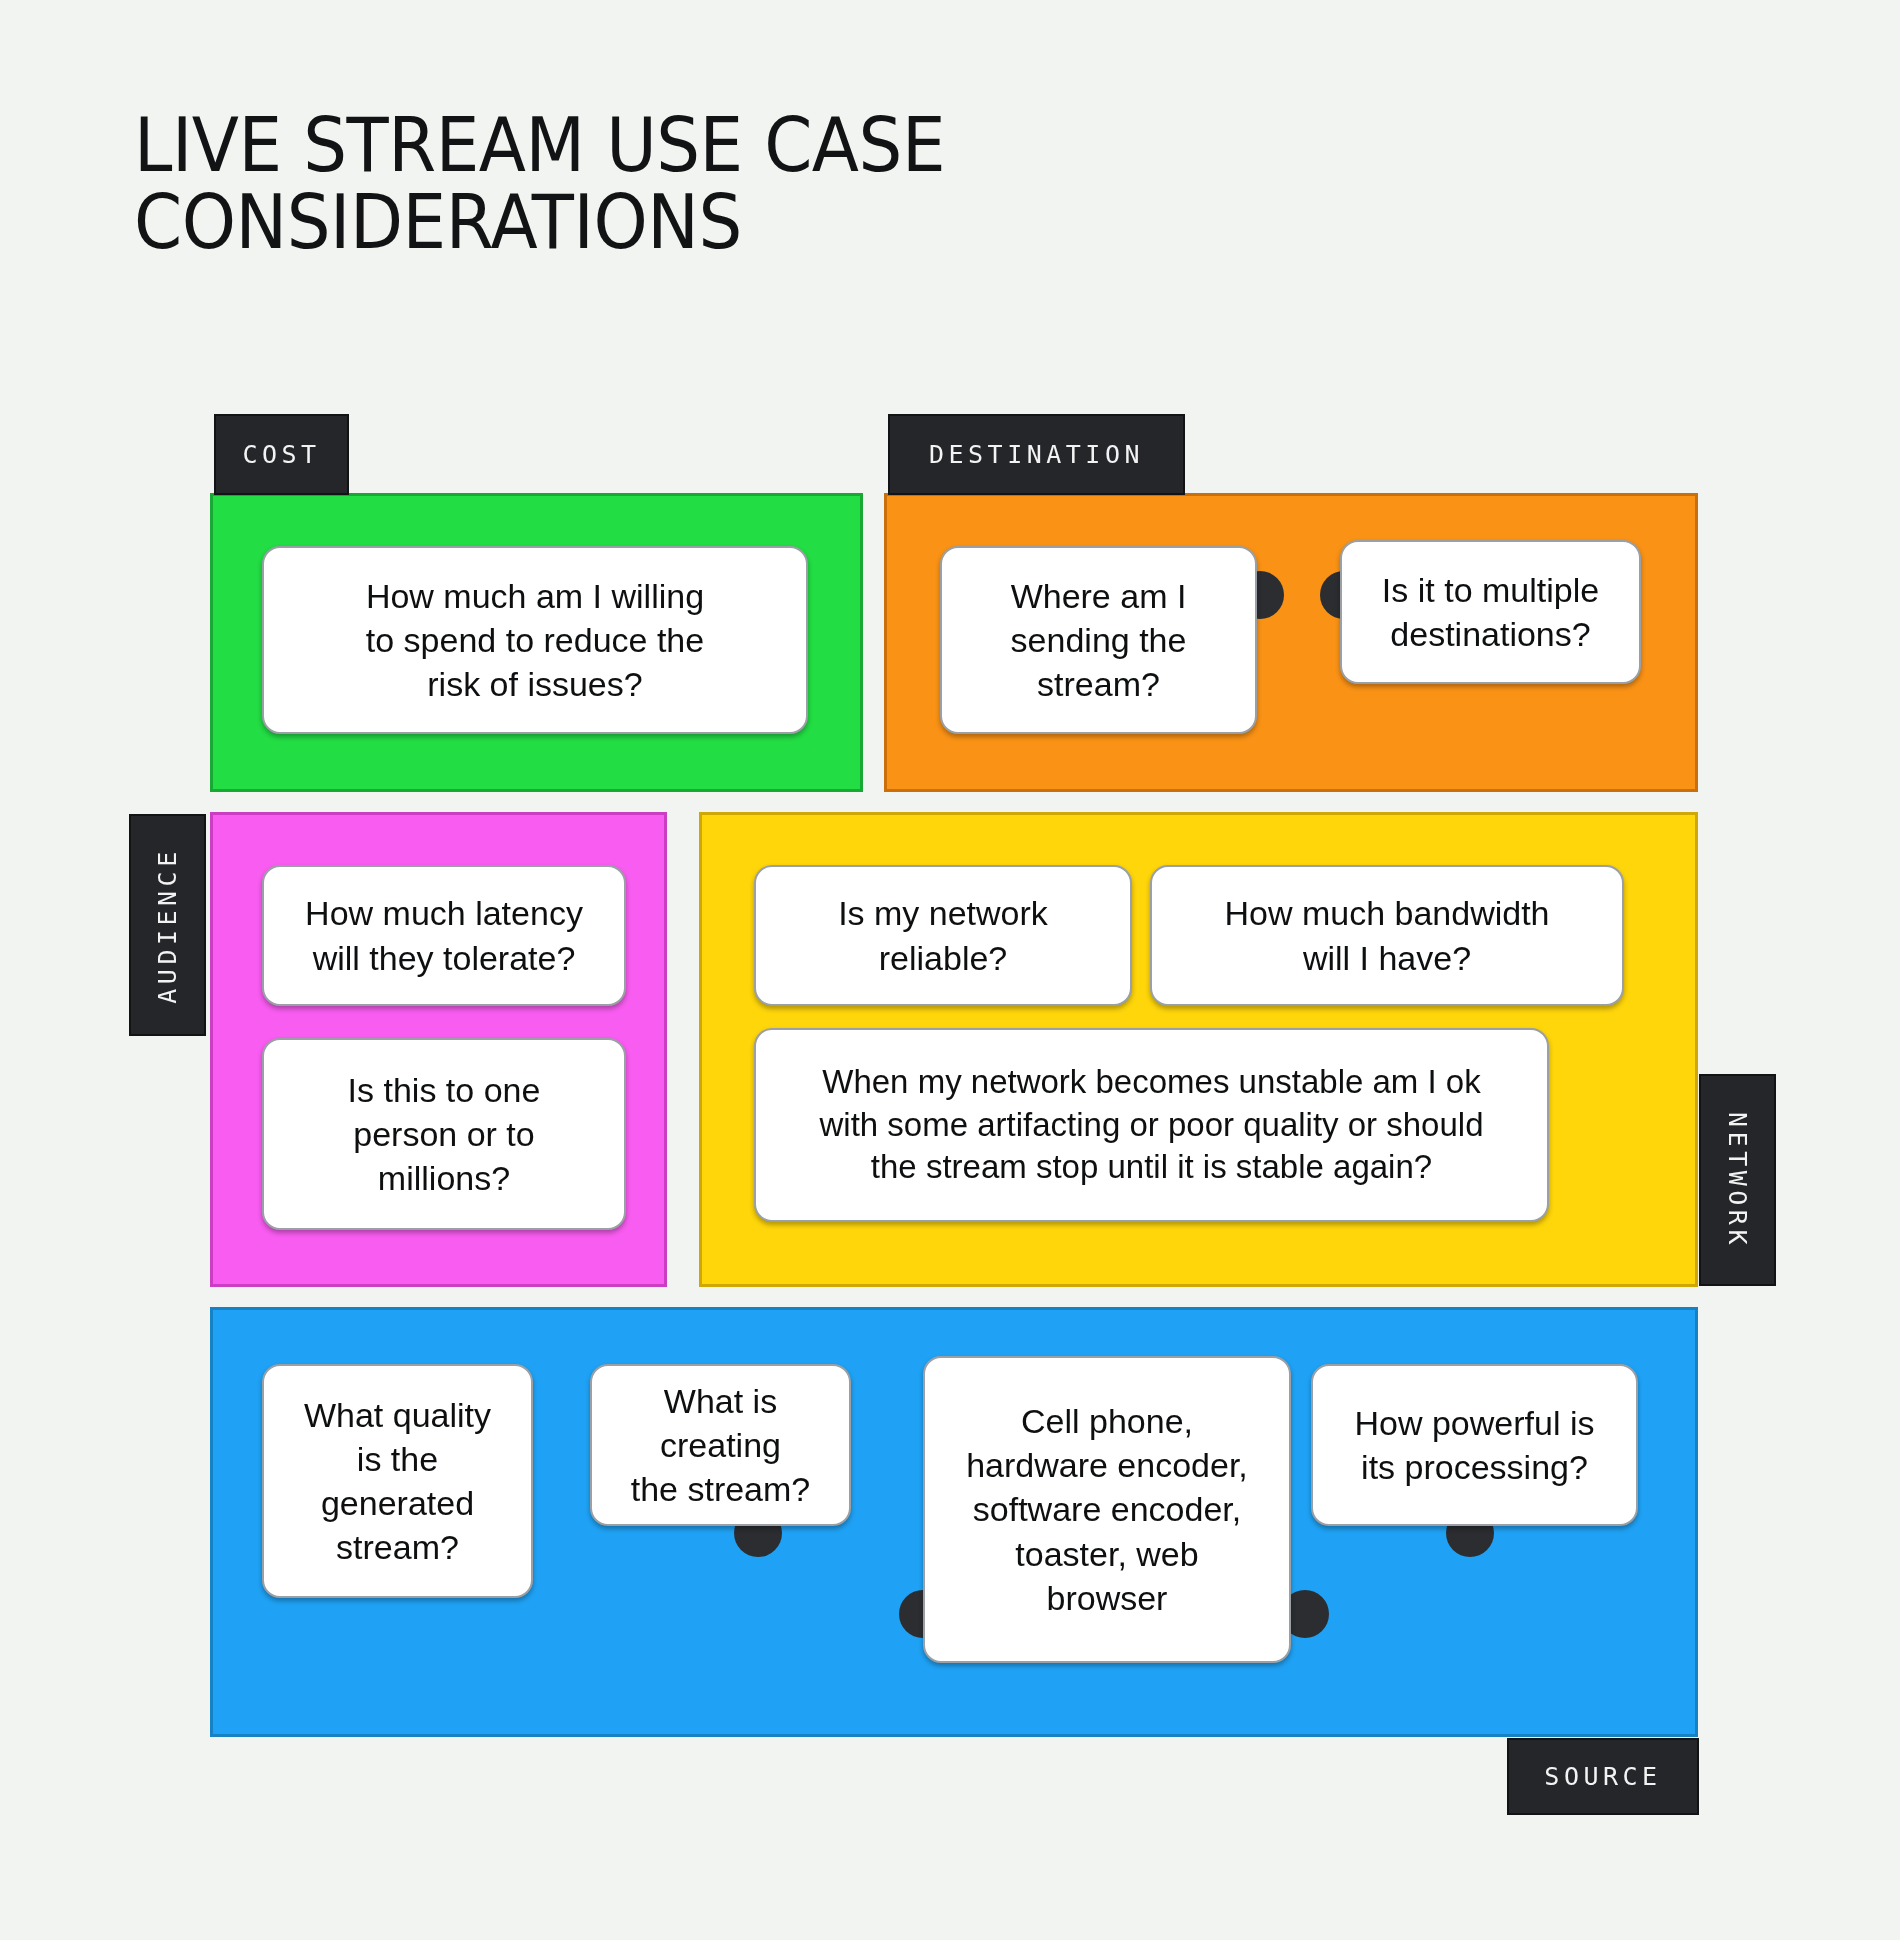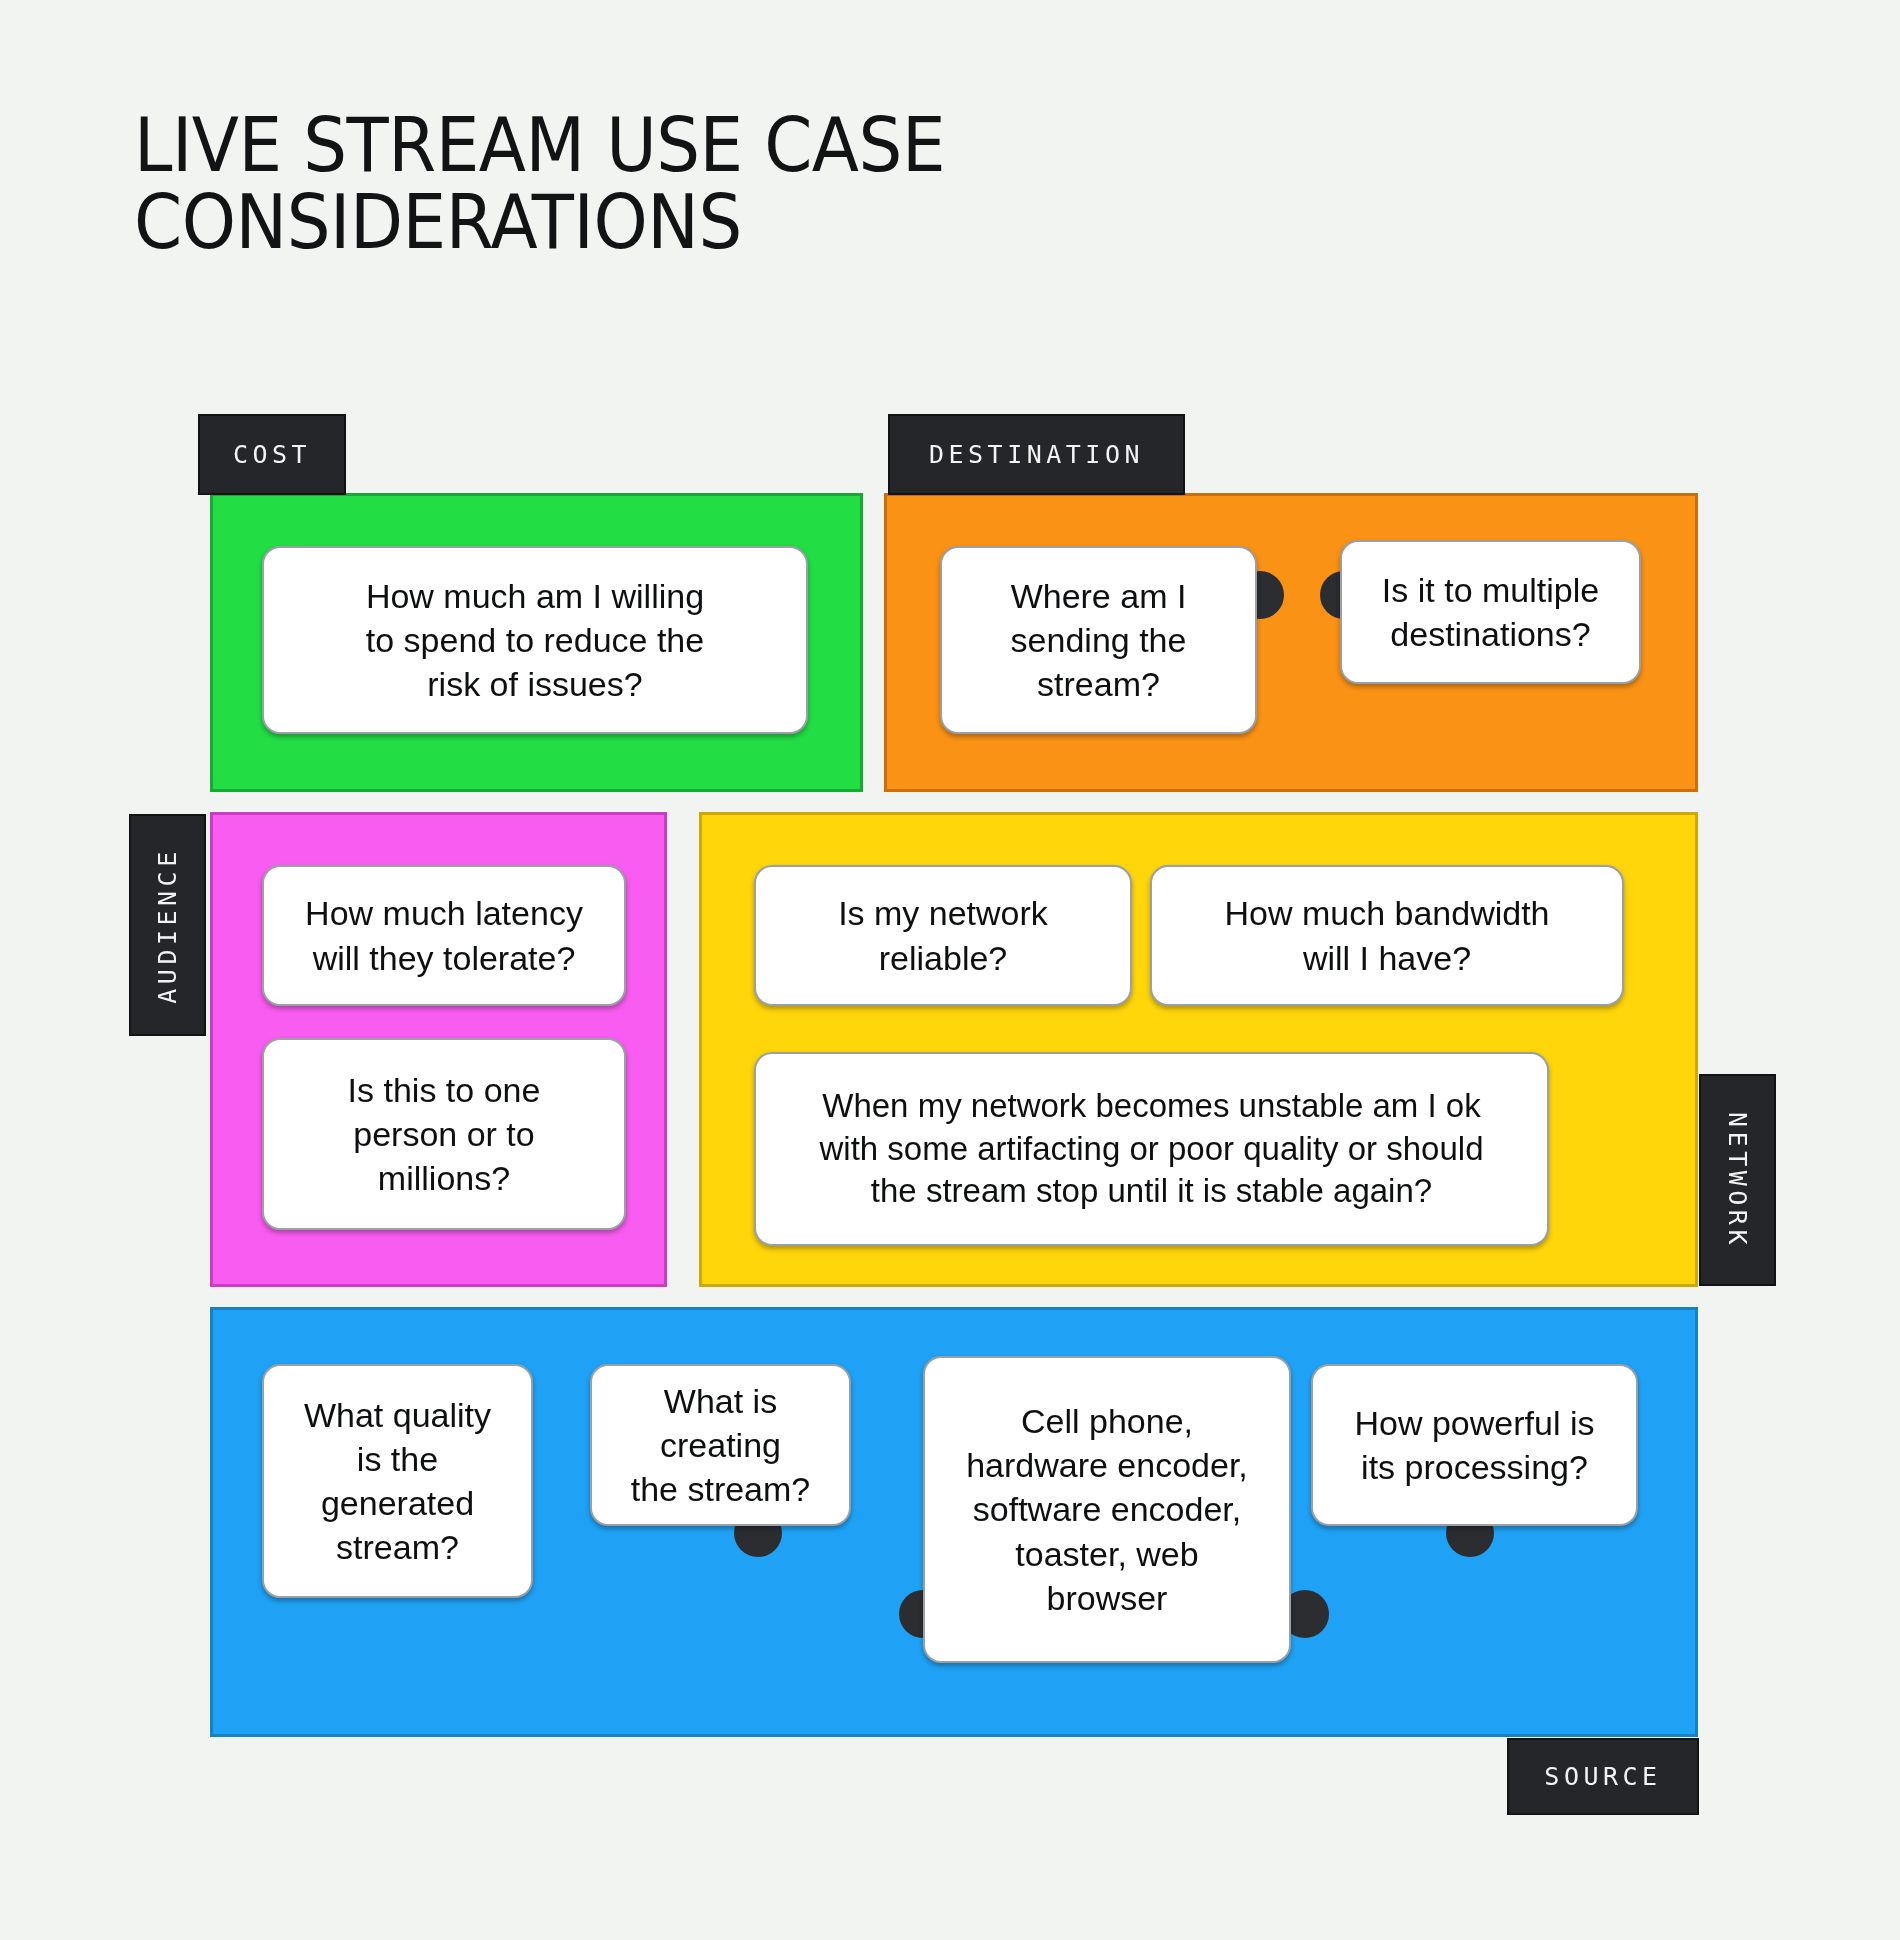--- a/index.html
+++ b/index.html
@@ -95,21 +95,21 @@
 </style>
 </head>
 <body>
 
 <div id="stage">
 
   <div class="title">LIVE STREAM USE CASE
 CONSIDERATIONS</div>
 
   <div class="panel" style="left:210px; top:493px; width:653px; height:299px; background:#22dd44; border-color:#18a935;"></div>
-  <div class="tab" style="left:198px; top:414px; width:148px; height:81px;">
+  <div class="tab" style="left:214px; top:414px; width:135px; height:81px;">
     <span class="tab-label">COST</span>
   </div>
   <div class="card" style="left:262px; top:546px; width:546px; height:188px;">How much am I willing
 to spend to reduce the
 risk of issues?</div>
 
   <div class="panel" style="left:884px; top:493px; width:814px; height:299px; background:#fa9215; border-color:#c96f0b;"></div>
   <div class="tab" style="left:888px; top:414px; width:297px; height:81px;">
     <span class="tab-label">DESTINATION</span>
   </div>
@@ -137,21 +137,21 @@
 millions?</div>
 
   <div class="panel" style="left:699px; top:812px; width:999px; height:475px; background:#ffd60a; border-color:#cfa806;"></div>
   <div class="tab vertical-down" style="left:1699px; top:1074px; width:77px; height:212px;">
     <span class="tab-label">NETWORK</span>
   </div>
   <div class="card" style="left:754px; top:865px; width:378px; height:141px;">Is my network
 reliable?</div>
   <div class="card" style="left:1150px; top:865px; width:474px; height:141px;">How much bandwidth
 will I have?</div>
-  <div class="card tight" style="left:754px; top:1052px; width:795px; height:194px;">When my network becomes unstable am I ok
+  <div class="card tight" style="left:754px; top:1028px; width:795px; height:194px;">When my network becomes unstable am I ok
 with some artifacting or poor quality or should
 the stream stop until it is stable again?</div>
 
   <div class="panel" style="left:210px; top:1307px; width:1488px; height:430px; background:#1fa2f5; border-color:#1681c4;"></div>
   <div class="tab" style="left:1507px; top:1738px; width:192px; height:77px;">
     <span class="tab-label">SOURCE</span>
   </div>
 
   <svg class="wire-layer" viewBox="0 0 300 150" width="297" height="149">
 

